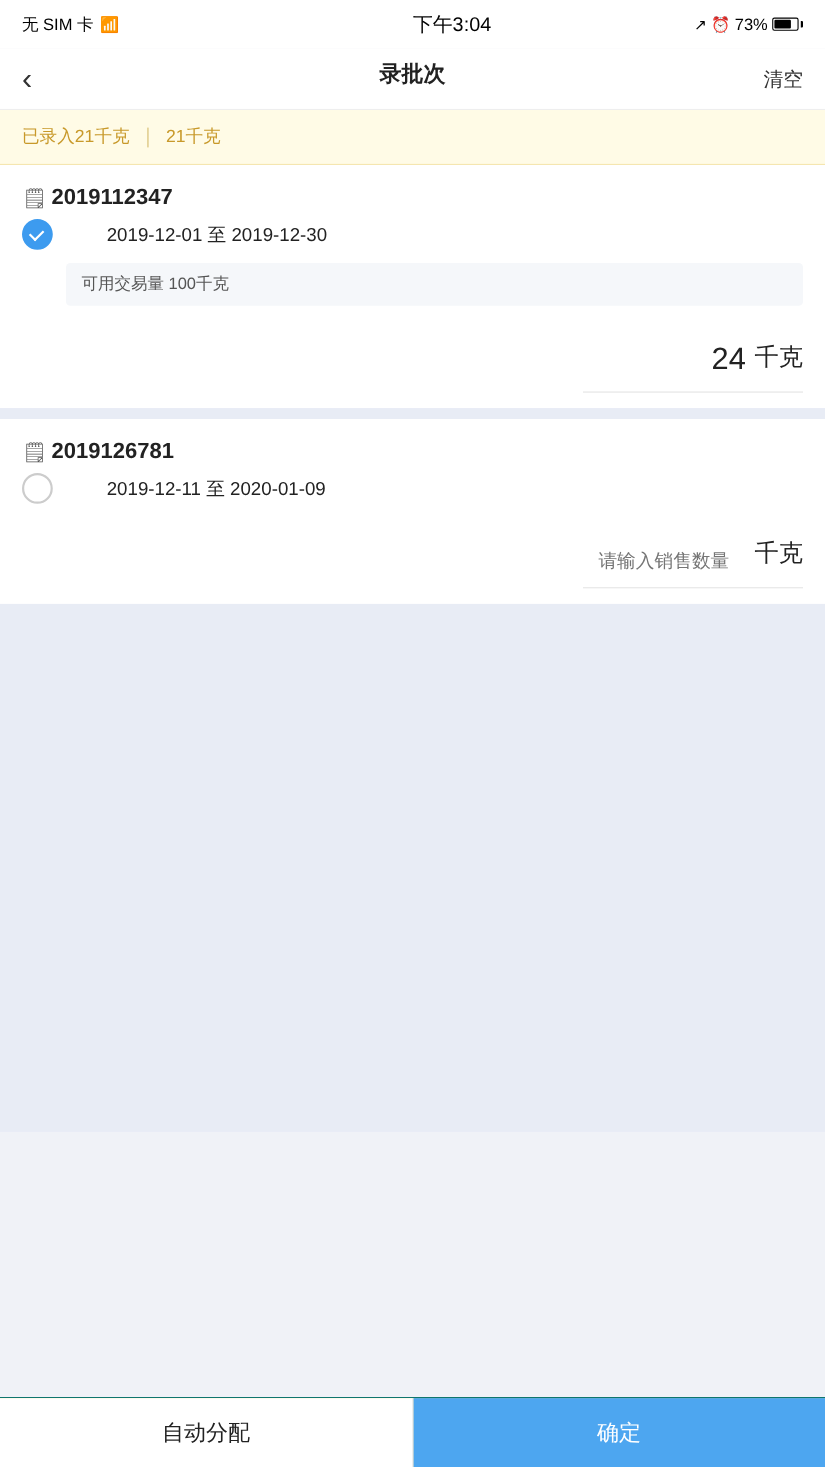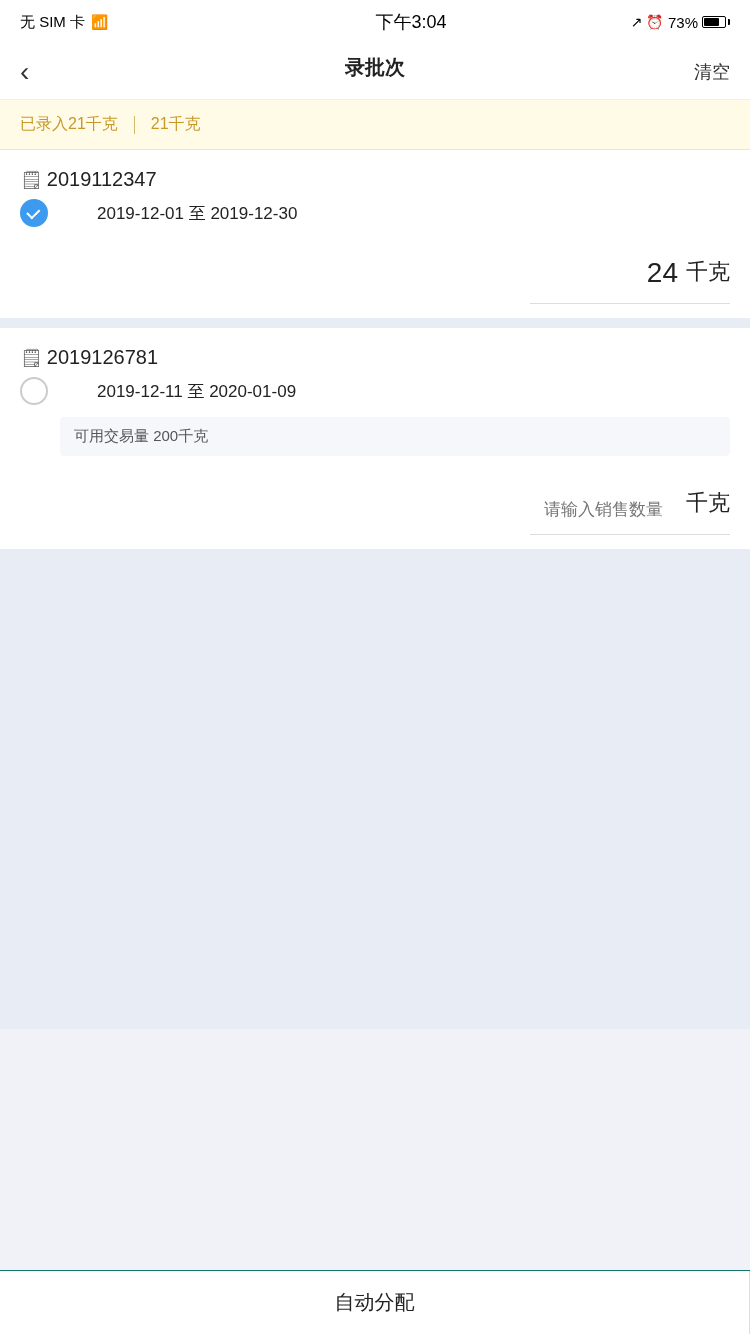--- a/index.html
+++ b/index.html
@@ -144,21 +144,21 @@
       align-items: center;
       margin-bottom: 8px;
     }
     .batch-icon {
       font-size: 18px;
       color: #555;
       margin-right: 4px;
     }
     .batch-id {
       font-size: 20px;
-      font-weight: 400;
+      font-weight: 700;
       color: #222;
     }
     .date-row {
       display: flex;
       align-items: center;
       gap: 12px;
       margin-bottom: 12px;
     }
     .radio-circle {
       width: 28px;
@@ -324,20 +324,23 @@
   <div class="card">
     <div class="card-section">
       <div class="batch-id-row">
         <span class="batch-icon">🗒</span>
         <span class="batch-id">2019112347</span>
       </div>
       <div class="date-row">
         <div class="radio-circle checked"></div>
         <span class="date-text">2019-12-01 至 2019-12-30</span>
       </div>
+      <div class="avail-box">
+        <span class="avail-text">可用交易量 100千克</span>
+      </div>
     </div>
     <div class="qty-row">
       <span class="qty-value">24</span>
       <span class="qty-unit">千克</span>
     </div>
     <div class="qty-divider"></div>
     <div style="height:14px; background:#fff;"></div>
   </div>
 
   <div class="section-sep"></div>
@@ -345,33 +348,33 @@
   <div class="card">
     <div class="card-section">
       <div class="batch-id-row">
         <span class="batch-icon">🗒</span>
         <span class="batch-id">2019126781</span>
       </div>
       <div class="date-row">
         <div class="radio-circle"></div>
         <span class="date-text">2019-12-11 至 2020-01-09</span>
       </div>
-      <div class="avail-box">
-        <span class="avail-text">可用交易量 200千克</span>
-      </div>
     </div>
     <div class="qty-row">
       <input class="qty-input-placeholder" type="number" placeholder="请输入销售数量" style="">
       <span class="qty-unit">千克</span>
     </div>
     <div class="qty-divider"></div>
     <div style="height:14px; background:#fff;"></div>
   </div>
 
   <div class="bottom-area" style="height: 480px;"></div>
 
 </div>
 
 <div class="footer">
   <div class="footer-auto">
     <span>自动分配</span>
   </div>
+  <div class="footer-confirm">
+    <span>确定</span>
+  </div>
 </div>
 
 </body></html>

